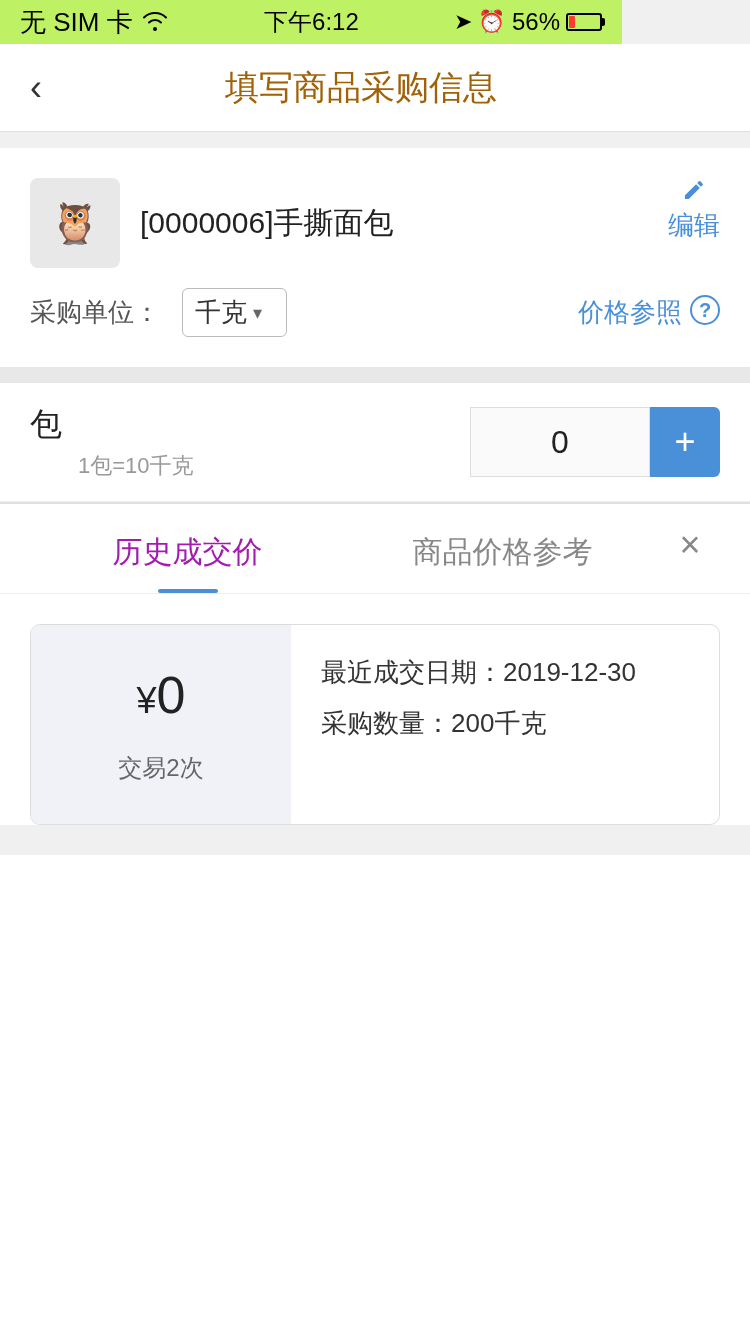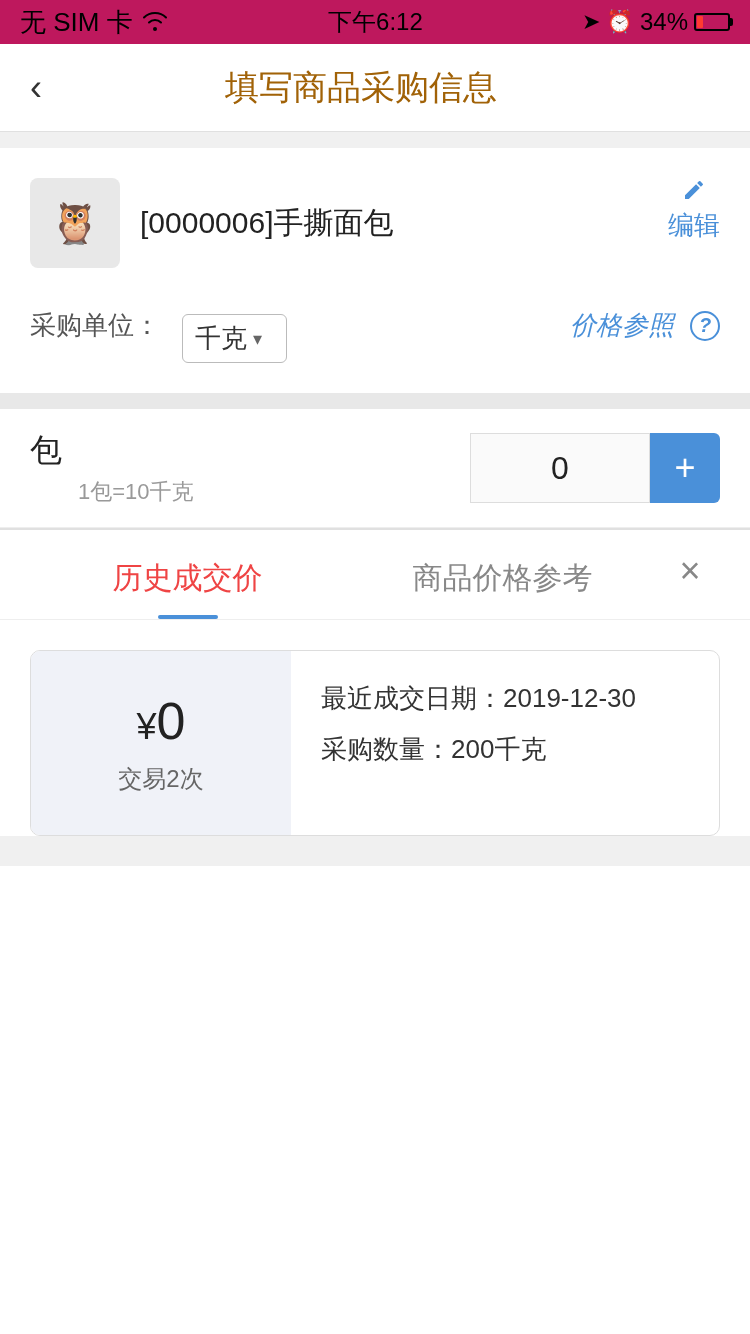--- a/index.html
+++ b/index.html
@@ -7,23 +7,23 @@
     body {
       width: 750px;
       min-height: 1334px;
       font-family: -apple-system, "PingFang SC", "Helvetica Neue", Arial, sans-serif;
       background: #f0f0f0;
       overflow-x: hidden;
     }
 
     
     .status-bar {
-      width: 750px;
+      width: 622px;
       height: 44px;
-      background: #be185d;
+      background: #bef264;
       display: flex;
       align-items: center;
       justify-content: space-between;
       padding: 0 20px;
       font-size: 28px;
     }
     .status-left {
       font-size: 26px;
       color: #000;
       display: flex;
@@ -161,36 +161,33 @@
       border: 1px solid #bbb;
       border-radius: 6px;
       padding: 6px 24px 6px 12px;
       font-size: 26px;
       color: #333;
       background: #fff;
       position: relative;
       display: inline-flex;
       align-items: center;
       cursor: pointer;
-      margin-top: 26px;
     }
     .unit-dropdown::after {
       content: '▾';
       font-size: 18px;
       margin-left: 6px;
       color: #666;
     }
     .price-ref {
       display: flex;
-      align-items: center;
-      gap: 16px;
+      gap: 8px;
       color: #4a90d9;
       font-size: 26px;
       cursor: pointer;
-      font-style: italic;
     }
     .info-circle {
       width: 30px;
       height: 30px;
       border: 2px solid #4a90d9;
       border-radius: 50%;
       display: inline-flex;
       align-items: center;
       justify-content: center;
       font-size: 20px;
@@ -277,21 +274,21 @@
     .tab-item {
       flex: 1;
       text-align: center;
       padding: 28px 0 20px;
       font-size: 30px;
       color: #888;
       cursor: pointer;
       position: relative;
     }
     .tab-item.active {
-      color: #ef4444;
+      color: #a21caf;
     }
     .tab-item.active::after {
       content: '';
       position: absolute;
       bottom: 0;
       left: 50%;
       transform: translateX(-50%);
       width: 60px;
       height: 4px;
       background: #4a90d9;
@@ -331,21 +328,21 @@
       font-size: 52px;
       color: #222;
       font-weight: 400;
     }
     .price-yen {
       font-size: 36px;
     }
     .trade-count {
       font-size: 24px;
       color: #666;
-      margin-top: 12px;
+      margin-top: 27px;
     }
     .history-right {
       flex: 1;
       padding: 30px 30px;
       display: flex;
       flex-direction: column;
       justify-content: flex-start;
       gap: 16px;
     }
     .detail-line {
@@ -364,21 +361,21 @@
         <path d="M14 18a2 2 0 100 4 2 2 0 000-4z" fill="#000"></path>
         <path d="M8 13.5C9.8 11.7 11.8 11 14 11s4.2.7 6 2.5" stroke="#000" stroke-width="2" stroke-linecap="round" fill="none"></path>
         <path d="M3 8.5C6.2 5.3 9.9 4 14 4s7.8 1.3 11 4.5" stroke="#000" stroke-width="2" stroke-linecap="round" fill="none"></path>
       </svg>
     </span>
   </div>
   <div class="status-center">下午6:12</div>
   <div class="status-right">
     <span style="font-size:22px;">➤</span>
     <span style="font-size:22px;">⏰</span>
-    <span style="font-size:24px;">34%</span>
+    <span style="font-size:24px;">56%</span>
     <span class="battery-body">
       <span class="battery-fill"></span>
     </span>
   </div>
 </div>
 
 <div class="nav-bar">
   <span class="nav-back">‹</span>
   <span class="nav-title">填写商品采购信息</span>
   <div class="nav-placeholder"></div>

